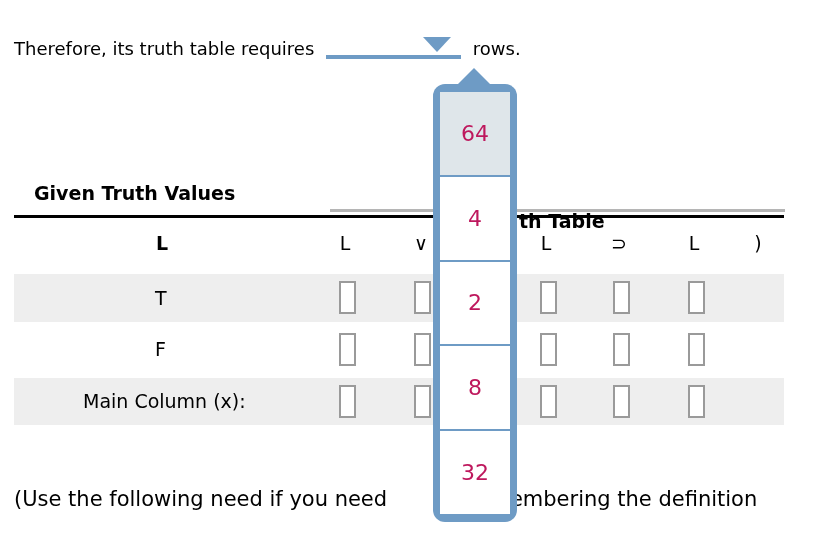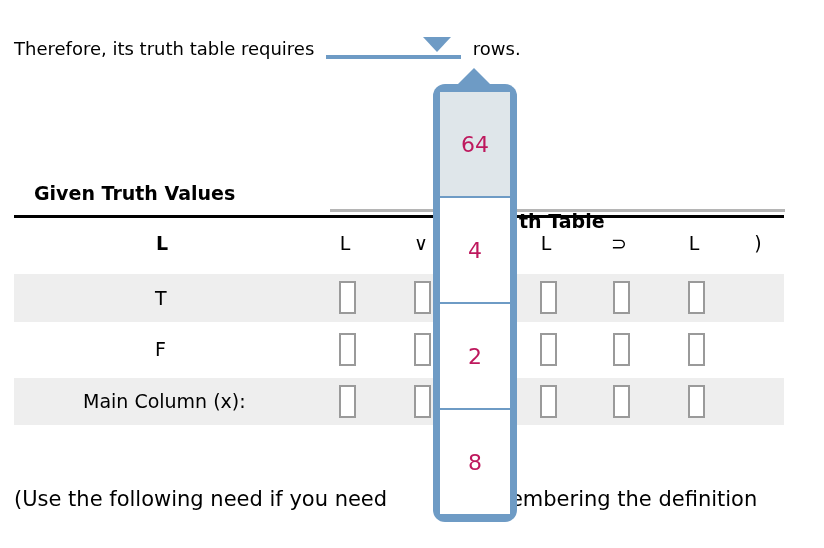--- a/index.html
+++ b/index.html
@@ -256,14 +256,15 @@
   <span>emembering the definition</span>
 </div>
 
 <div id="dropdown-pointer"></div>
 <div id="dropdown-panel">
   <div id="dropdown-list">
       <div class="dropdown-option selected">64</div>
       <div class="dropdown-option">4</div>
       <div class="dropdown-option">2</div>
       <div class="dropdown-option">8</div>
+      <div class="dropdown-option">32</div>
     </div>
 </div>
 
 </body></html>

